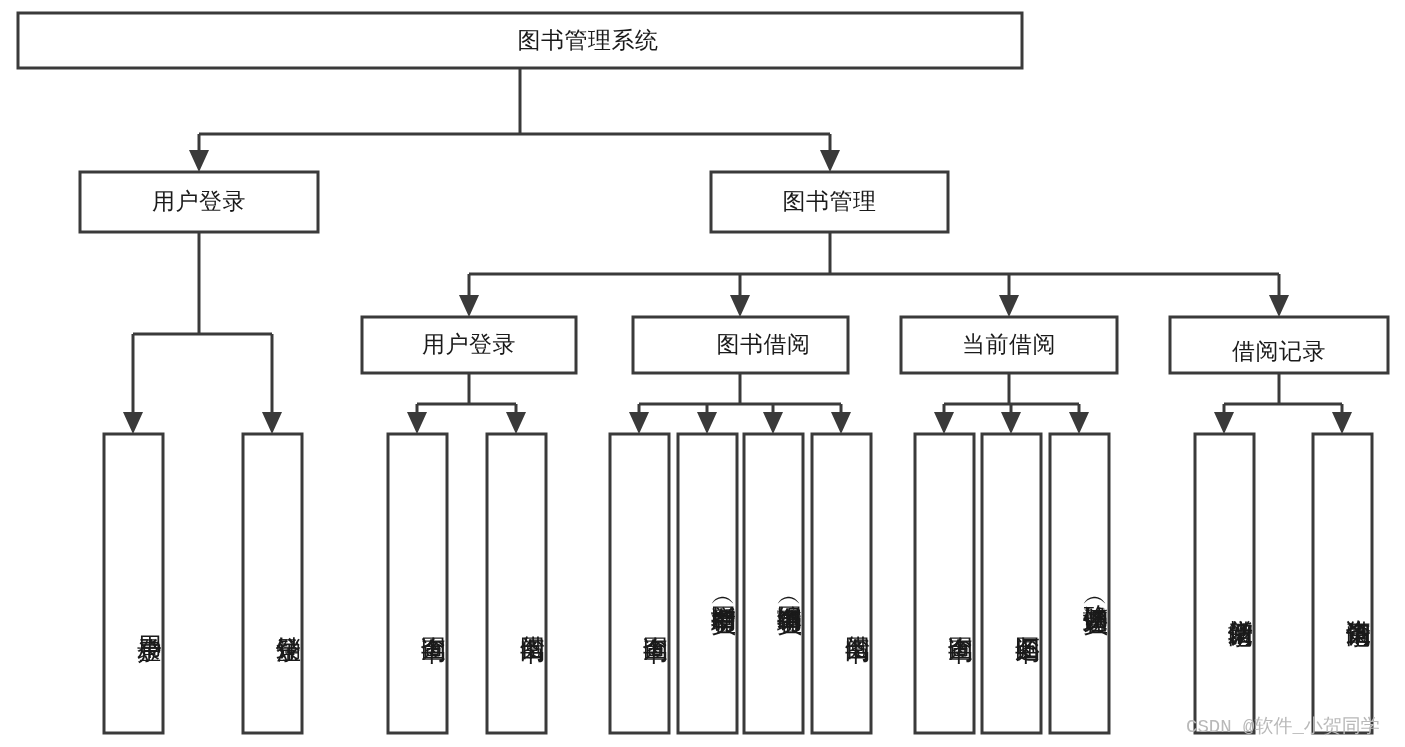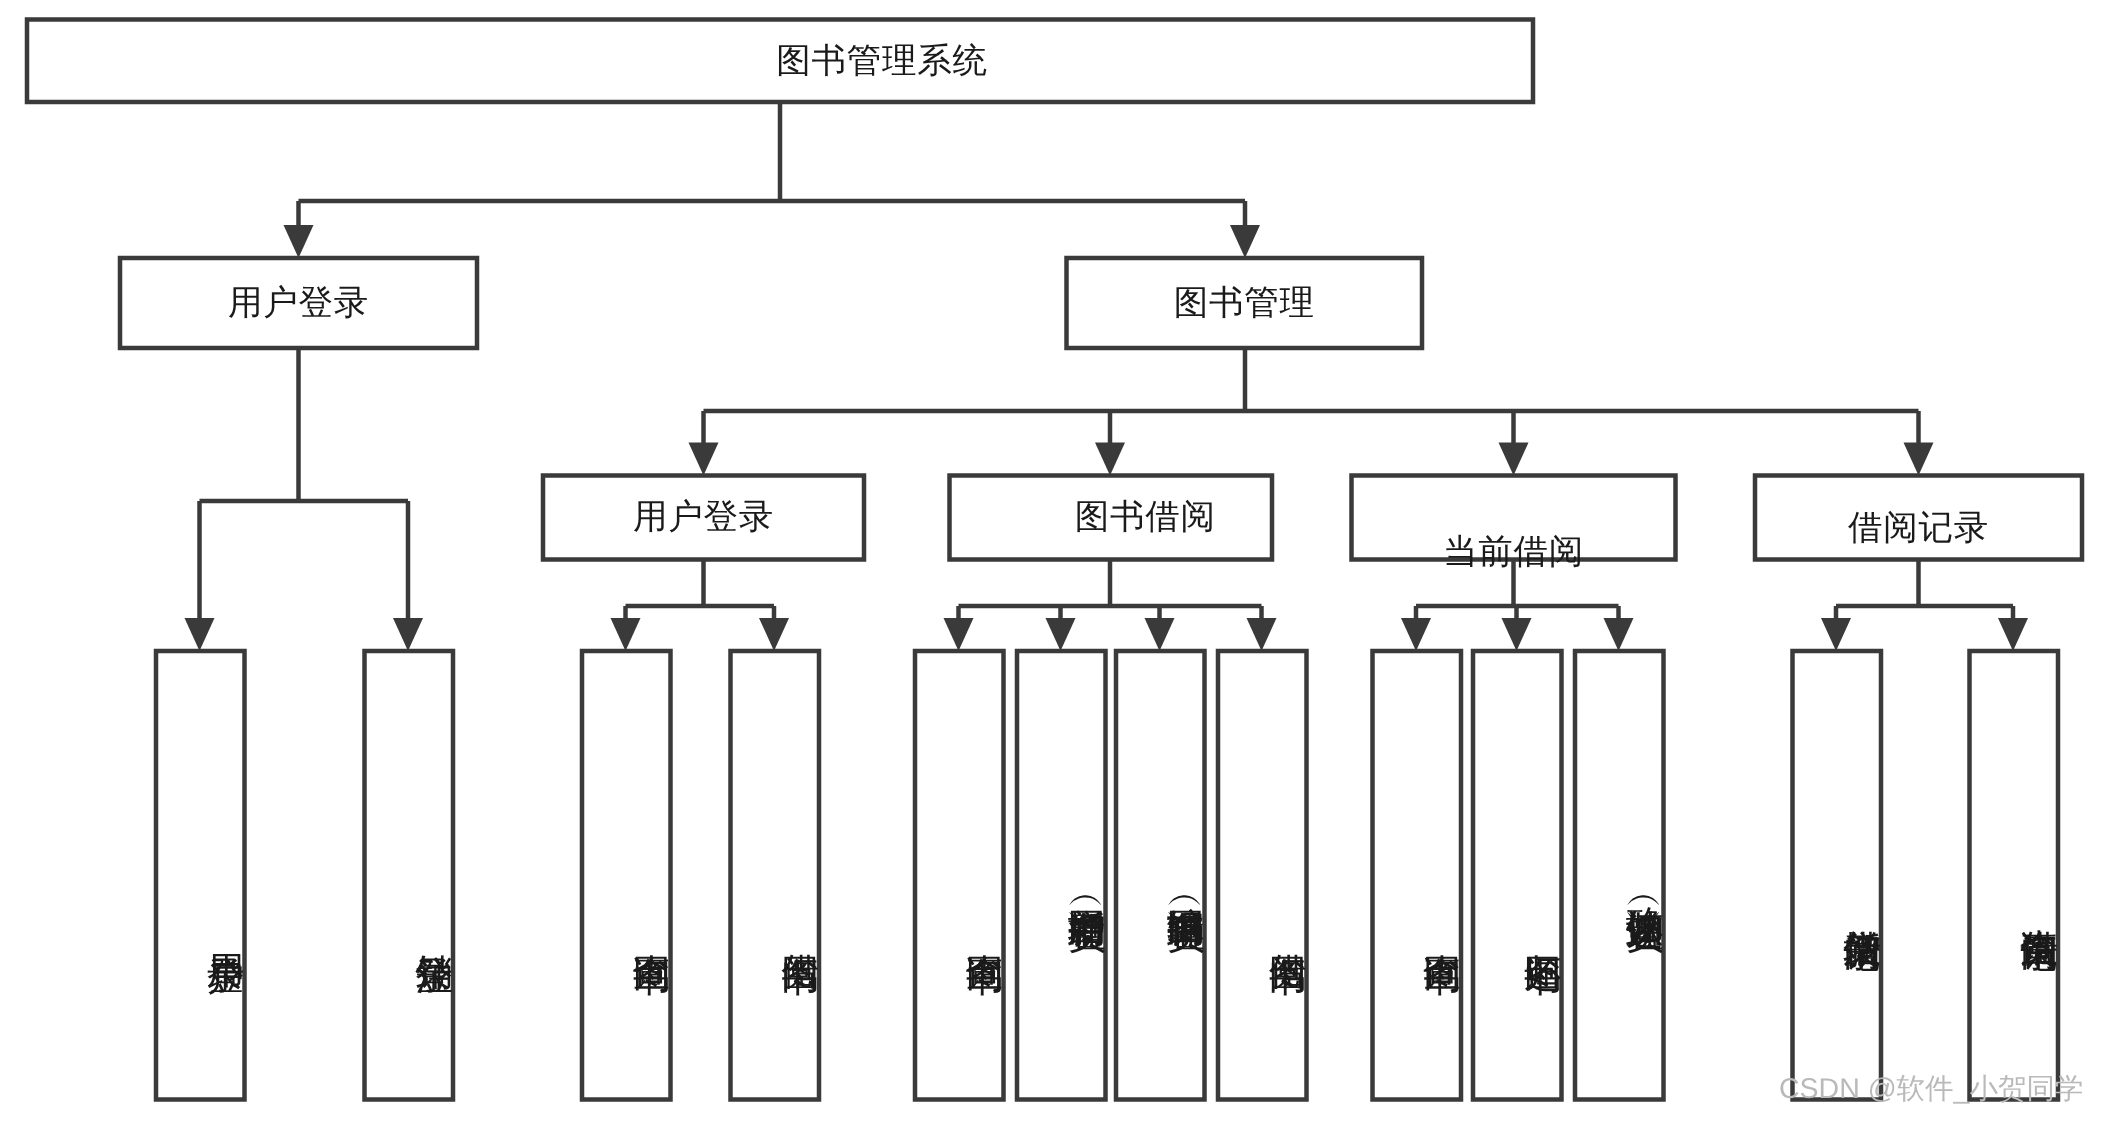--- a/index.html
+++ b/index.html
@@ -70,21 +70,21 @@
   .node-label-v > span {
     display: block;
   }
   .watermark {
     position: absolute;
     left: 1186px;
     top: 713px;
     font-size: 19px;
     color: #b9b9b9;
     white-space: nowrap;
-    font-family: Liberation Sans, sans-serif;
+    font-family: Liberation Mono, monospace;
     pointer-events: none;
   }
 </style>
 </head>
 <body>
 
 <div id="diagram-root">
 
   <svg class="diagram-canvas" viewBox="0 0 1405 747">
 
@@ -190,21 +190,21 @@
     <rect class="node-box" x="1313" y="434" width="59" height="299"></rect>
   </svg>
 
   <div class="node-label-h" style="left:18px; top:13px; width:1140px; height:55px;">图书管理系统</div>
 
   <div class="node-label-h" style="left:80px; top:172px; width:238px; height:60px;">用户登录</div>
   <div class="node-label-h" style="left:711px; top:172px; width:237px; height:60px;">图书管理</div>
 
   <div class="node-label-h" style="left:362px; top:317px; width:214px; height:56px;">用户登录</div>
   <div class="node-label-h" style="left:633px; top:317px; width:215px; height:56px;margin-left:23px;">图书借阅</div>
-  <div class="node-label-h" style="left:901px; top:317px; width:216px; height:56px;margin-top:23px;">当前借阅</div>
+  <div class="node-label-h" style="left:901px; top:317px; width:216px; height:56px;">当前借阅</div>
   <div class="node-label-h" style="left:1170px; top:317px; width:218px; height:70px;">借阅记录</div>
 
   <div class="node-label-v" style="left:104px; top:503px; width:59px; height:230px;">
       <span>用户登录</span>
     </div>
   <div class="node-label-v" style="left:243px; top:503px; width:59px; height:230px;">
       <span>注销登录</span>
     </div>
   <div class="node-label-v" style="left:388px; top:503px; width:59px; height:230px;">
       <span>查询图书</span>

